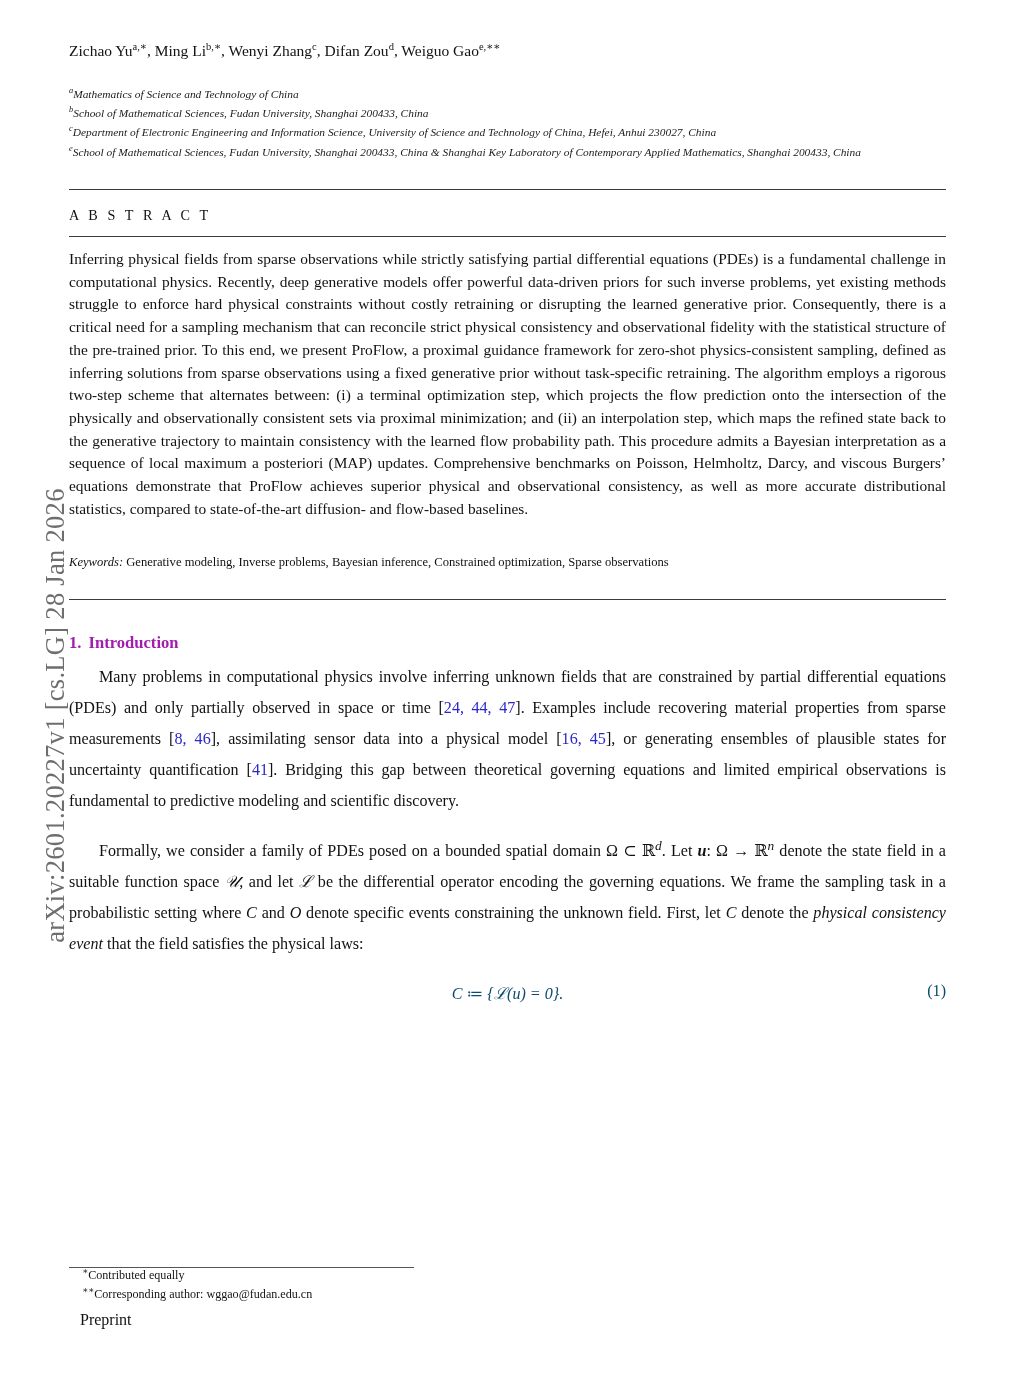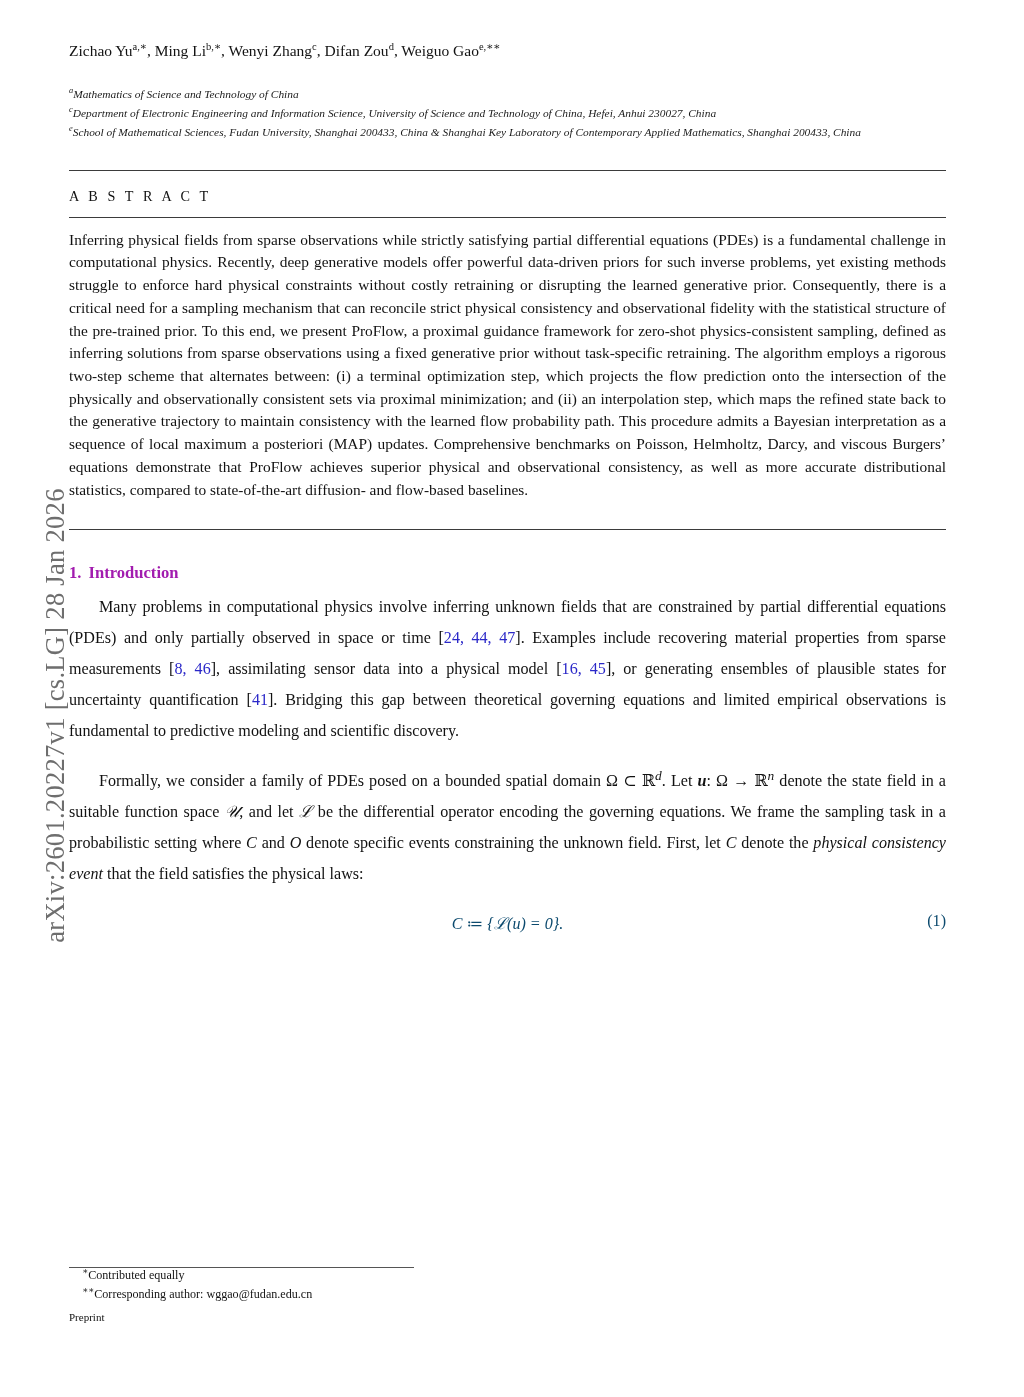--- a/index.html
+++ b/index.html
@@ -167,23 +167,23 @@
     width: 600px;
     font-size: 12.1px;
     line-height: 1.52;
     color: #141414;
   }
   .footnotes .fn { display: block; padding-left: 13px; }
   .footnotes .fn sup { font-size: 9px; }
 
   .preprint {
     position: absolute;
-    left: 69px;
+    left: 80px;
     top: 1311px;
-    font-size: 11px;
+    font-size: 16px;
     color: #111;
   }
 </style>
 </head>
 <body>
 
 <div class="page">
 
   <div class="arxiv-stamp">arXiv:2601.20227v1  [cs.LG]  28 Jan 2026</div>
 
@@ -193,32 +193,37 @@
     <div class="authors">
       <span><span>Zichao Yu</span><sup>a,∗</sup></span>,
       <span><span>Ming Li</span><sup>b,∗</sup></span>,
       <span><span>Wenyi Zhang</span><sup>c</sup></span>,
       <span><span>Difan Zou</span><sup>d</sup></span>,
       <span><span>Weiguo Gao</span><sup>e,∗∗</sup></span>
     </div>
 
     <div class="affiliations">
       <span class="aff"><sup>a</sup><span>Mathematics of Science and Technology of China</span></span>
+      <span class="aff"><sup>b</sup><span>School of Mathematical Sciences, Fudan University, Shanghai 200433, China</span></span>
       <span class="aff"><sup>c</sup><span>Department of Electronic Engineering and Information Science, University of Science and Technology of China, Hefei, Anhui 230027, China</span></span>
       <span class="aff"><sup>e</sup><span>School of Mathematical Sciences, Fudan University, Shanghai 200433, China &amp; Shanghai Key Laboratory of Contemporary Applied Mathematics, Shanghai 200433, China</span></span>
     </div>
 
     <hr class="rule rule-abstract-top">
 
     <div class="abstract-label">A B S T R A C T</div>
 
     <hr class="rule rule-abstract-mid">
 
     <div class="abstract-body">Inferring physical fields from sparse observations while strictly satisfying partial differential equations (PDEs) is a fundamental challenge in computational physics. Recently, deep generative models offer powerful data-driven priors for such inverse problems, yet existing methods struggle to enforce hard physical constraints without costly retraining or disrupting the learned generative prior. Consequently, there is a critical need for a sampling mechanism that can reconcile strict physical consistency and observational fidelity with the statistical structure of the pre-trained prior. To this end, we present ProFlow, a proximal guidance framework for zero-shot physics-consistent sampling, defined as inferring solutions from sparse observations using a fixed generative prior without task-specific retraining. The algorithm employs a rigorous two-step scheme that alternates between: (i) a terminal optimization step, which projects the flow prediction onto the intersection of the physically and observationally consistent sets via proximal minimization; and (ii) an interpolation step, which maps the refined state back to the generative trajectory to maintain consistency with the learned flow probability path. This procedure admits a Bayesian interpretation as a sequence of local maximum a posteriori (MAP) updates. Comprehensive benchmarks on Poisson, Helmholtz, Darcy, and viscous Burgers’ equations demonstrate that ProFlow achieves superior physical and observational consistency, as well as more accurate distributional statistics, compared to state-of-the-art diffusion- and flow-based baselines.</div>
 
+    <div class="keywords">
+      <span class="kw-label">Keywords:</span>
+      <span>Generative modeling, Inverse problems, Bayesian inference, Constrained optimization, Sparse observations</span>
+    </div>
 
     <hr class="rule rule-keywords-bottom">
 
     <div class="section-heading">
       <span class="num">1.</span><span>Introduction</span>
     </div>
 
     <p class="para indent"><span>Many problems in computational physics involve inferring unknown fields that are constrained by partial differential equations (PDEs) and only partially observed in space or time [</span><span class="cite">24, 44, 47</span><span>]. Examples include recovering material properties from sparse measurements [</span><span class="cite">8, 46</span><span>], assimilating sensor data into a physical model [</span><span class="cite">16, 45</span><span>], or generating ensembles of plausible states for uncertainty quantification [</span><span class="cite">41</span><span>]. Bridging this gap between theoretical governing equations and limited empirical observations is fundamental to predictive modeling and scientific discovery.</span></p>
 
     <p class="para indent"><span>Formally, we consider a family of PDEs posed on a bounded spatial domain Ω ⊂ ℝ</span><sup class="math-i">d</sup><span>. Let </span><span class="math-bi">u</span><span>: Ω → ℝ</span><sup class="math-i">n</sup><span> denote the state field in a suitable function space </span><span class="cal">𝒰</span><span>, and let </span><span class="cal">ℒ</span><span> be the differential operator encoding the governing equations. We frame the sampling task in a probabilistic setting where </span><span class="math-i">C</span><span> and </span><span class="math-i">O</span><span> denote specific events constraining the unknown field. First, let </span><span class="math-i">C</span><span> denote the </span><em>physical consistency event</em><span> that the field satisfies the physical laws:</span></p>

